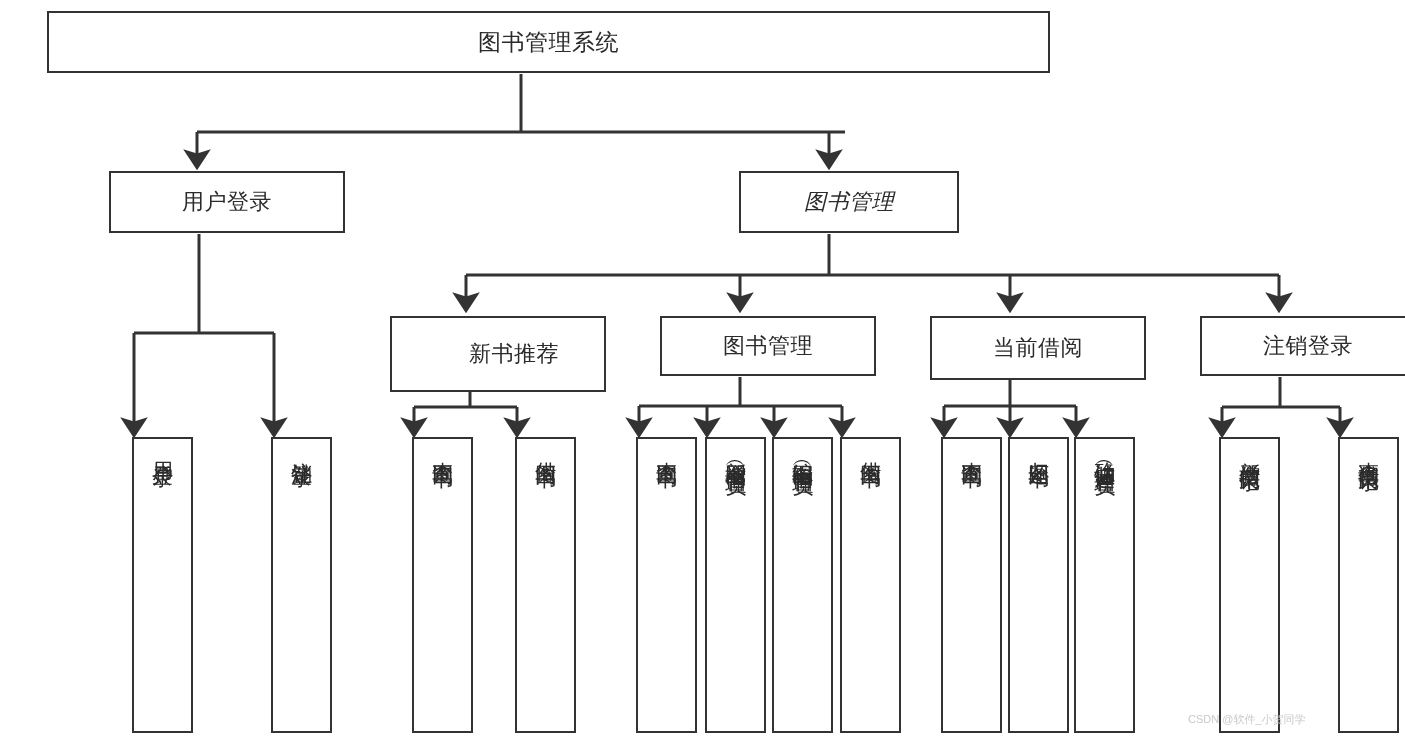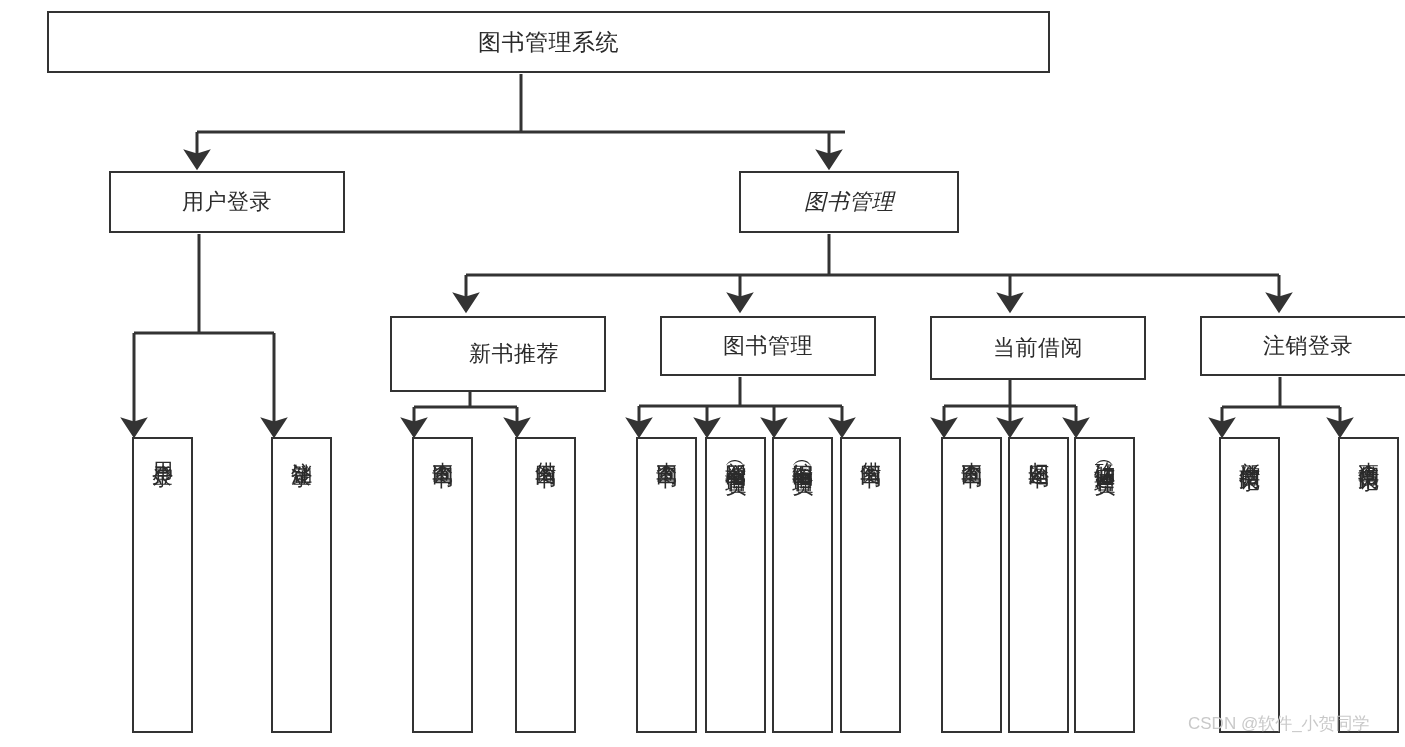--- a/index.html
+++ b/index.html
@@ -64,21 +64,21 @@
     font-size: 21px;
     line-height: 1.08;
     letter-spacing: 2px;
     white-space: nowrap;
     max-height: 284px;
   }
   .watermark {
     position: absolute;
     left: 1188px;
     top: 712px;
-    font-size: 17px;
+    font-size: 11px;
     color: #c9c9c9;
     white-space: nowrap;
     z-index: 5;
     font-family: "Liberation Sans", "DejaVu Sans", sans-serif;
   }
 </style>
 </head>
 <body>
 
 <div id="canvas">

